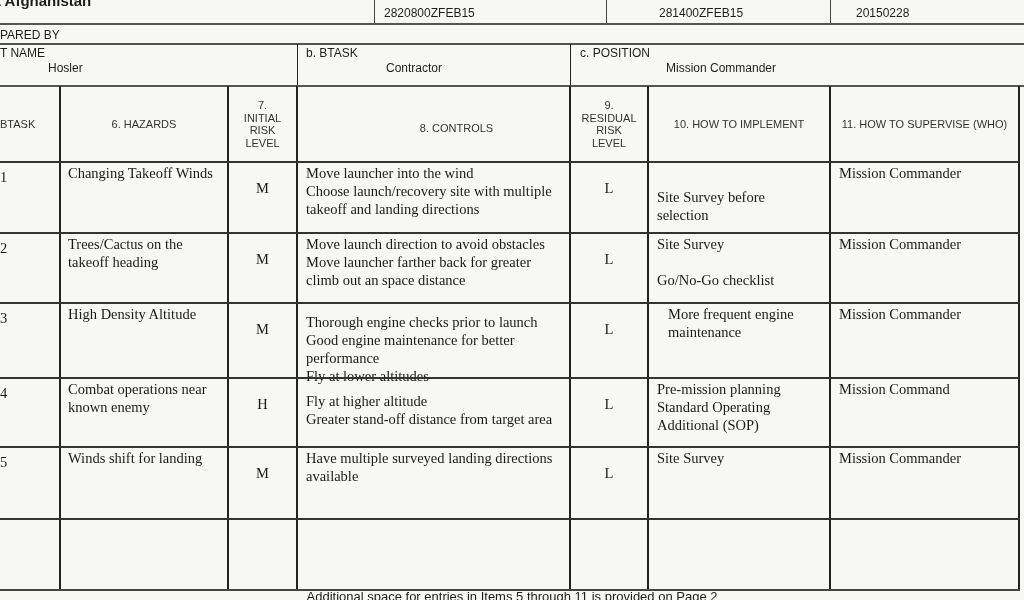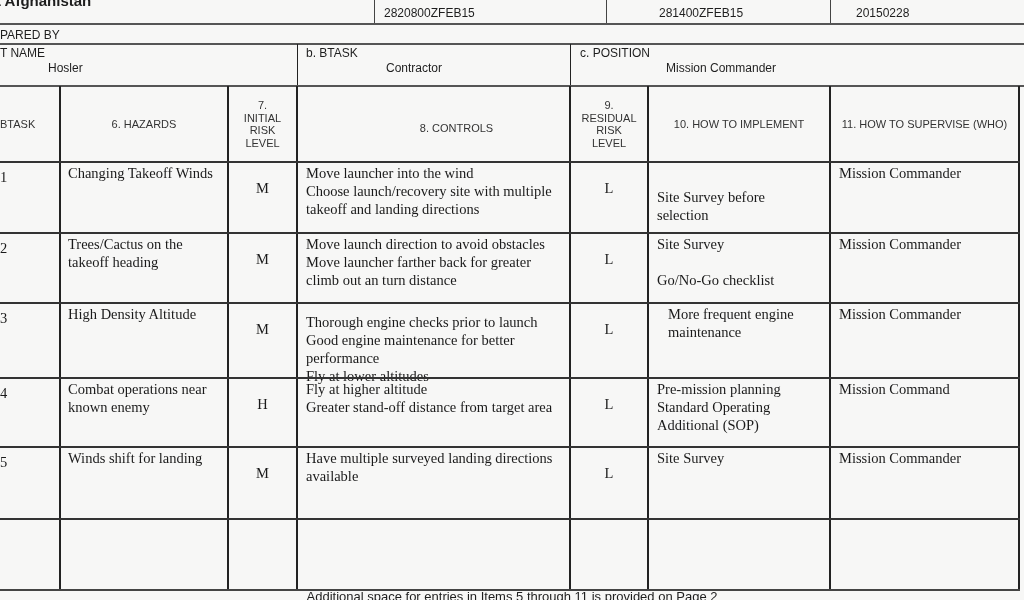--- a/index.html
+++ b/index.html
@@ -69,21 +69,21 @@
       <div class="abs serif cell-center" style="left: 571px; top: 162px; width: 76px; box-sizing: border-box; padding: 0px; white-space: pre-line; height: 48px; margin-top: 2px;">L</div>
       <div class="abs serif" style="left: 649px; top: 162px; width: 147px; box-sizing: border-box; padding: 2px 4px 0px 8px; white-space: pre-line; margin-top: 24px;">Site Survey before selection</div>
       <div class="abs serif" style="left: 831px; top: 162px; width: 187px; box-sizing: border-box; padding: 2px 4px 0px 8px; white-space: pre-line;">Mission Commander</div>
       <div class="hline" style="left: 0px; top: 232px; width: 1020px; background: rgb(51, 51, 51);"></div>
     </div>
     <div>
       <div class="abs serif" style="left: 0px; top: 233px; width: 59px; box-sizing: border-box; padding: 6px 0px 0px; white-space: pre-line;">2</div>
       <div class="abs serif" style="left: 61px; top: 233px; width: 166px; box-sizing: border-box; padding: 2px 6px 0px 7px; white-space: pre-line;">Trees/Cactus on the takeoff heading</div>
       <div class="abs serif cell-center" style="left: 229px; top: 233px; width: 67px; box-sizing: border-box; padding: 0px; white-space: pre-line; height: 48px; margin-top: 2px;">M</div>
       <div class="abs serif" style="left: 298px; top: 233px; width: 271px; box-sizing: border-box; padding: 2px 4px 0px 8px; white-space: pre-line;">Move launch direction to avoid obstacles
-Move launcher farther back for greater climb out an turn distance</div>
+Move launcher farther back for greater climb out an space distance</div>
       <div class="abs serif cell-center" style="left: 571px; top: 233px; width: 76px; box-sizing: border-box; padding: 0px; white-space: pre-line; height: 48px; margin-top: 2px;">L</div>
       <div class="abs serif" style="left: 649px; top: 233px; width: 180px; box-sizing: border-box; padding: 2px 4px 0px 8px; white-space: pre-line;">Site Survey
 
 Go/No-Go checklist</div>
       <div class="abs serif" style="left: 831px; top: 233px; width: 187px; box-sizing: border-box; padding: 2px 4px 0px 8px; white-space: pre-line;">Mission Commander</div>
       <div class="hline" style="left: 0px; top: 302px; width: 1020px; background: rgb(51, 51, 51);"></div>
     </div>
     <div>
       <div class="abs serif" style="left: 0px; top: 303px; width: 59px; box-sizing: border-box; padding: 6px 0px 0px; white-space: pre-line;">3</div>
       <div class="abs serif" style="left: 61px; top: 303px; width: 166px; box-sizing: border-box; padding: 2px 6px 0px 7px; white-space: pre-line;">High Density Altitude</div>
@@ -93,21 +93,21 @@
 Fly at lower altitudes</div>
       <div class="abs serif cell-center" style="left: 571px; top: 303px; width: 76px; box-sizing: border-box; padding: 0px; white-space: pre-line; height: 48px; margin-top: 2px;">L</div>
       <div class="abs serif" style="left: 649px; top: 303px; width: 180px; box-sizing: border-box; padding: 2px 4px 0px 19px; white-space: pre-line;">More frequent engine maintenance</div>
       <div class="abs serif" style="left: 831px; top: 303px; width: 187px; box-sizing: border-box; padding: 2px 4px 0px 8px; white-space: pre-line;">Mission Commander</div>
       <div class="hline" style="left: 0px; top: 377px; width: 1020px; background: rgb(51, 51, 51);"></div>
     </div>
     <div>
       <div class="abs serif" style="left: 0px; top: 378px; width: 59px; box-sizing: border-box; padding: 6px 0px 0px; white-space: pre-line;">4</div>
       <div class="abs serif" style="left: 61px; top: 378px; width: 166px; box-sizing: border-box; padding: 2px 6px 0px 7px; white-space: pre-line;">Combat operations near known enemy</div>
       <div class="abs serif cell-center" style="left: 229px; top: 378px; width: 67px; box-sizing: border-box; padding: 0px; white-space: pre-line; height: 48px; margin-top: 2px;">H</div>
-      <div class="abs serif" style="left: 298px; top: 378px; width: 271px; box-sizing: border-box; padding: 2px 4px 0px 8px; white-space: pre-line;">Fly at higher altitude
+      <div class="abs serif" style="left: 298px; top: 378px; width: 271px; box-sizing: border-box; padding: 14px 4px 0px 8px; white-space: pre-line;">Fly at higher altitude
 Greater stand-off distance from target area</div>
       <div class="abs serif cell-center" style="left: 571px; top: 378px; width: 76px; box-sizing: border-box; padding: 0px; white-space: pre-line; height: 48px; margin-top: 2px;">L</div>
       <div class="abs serif" style="left: 649px; top: 378px; width: 180px; box-sizing: border-box; padding: 2px 4px 0px 8px; white-space: pre-line;">Pre-mission planning
 Standard Operating Additional (SOP)</div>
       <div class="abs serif" style="left: 831px; top: 378px; width: 187px; box-sizing: border-box; padding: 2px 4px 0px 8px; white-space: pre-line;">Mission Command</div>
       <div class="hline" style="left: 0px; top: 446px; width: 1020px; background: rgb(51, 51, 51);"></div>
     </div>
     <div>
       <div class="abs serif" style="left: 0px; top: 447px; width: 59px; box-sizing: border-box; padding: 6px 0px 0px; white-space: pre-line;">5</div>
       <div class="abs serif" style="left: 61px; top: 447px; width: 166px; box-sizing: border-box; padding: 2px 6px 0px 7px; white-space: pre-line;">Winds shift for landing</div>

